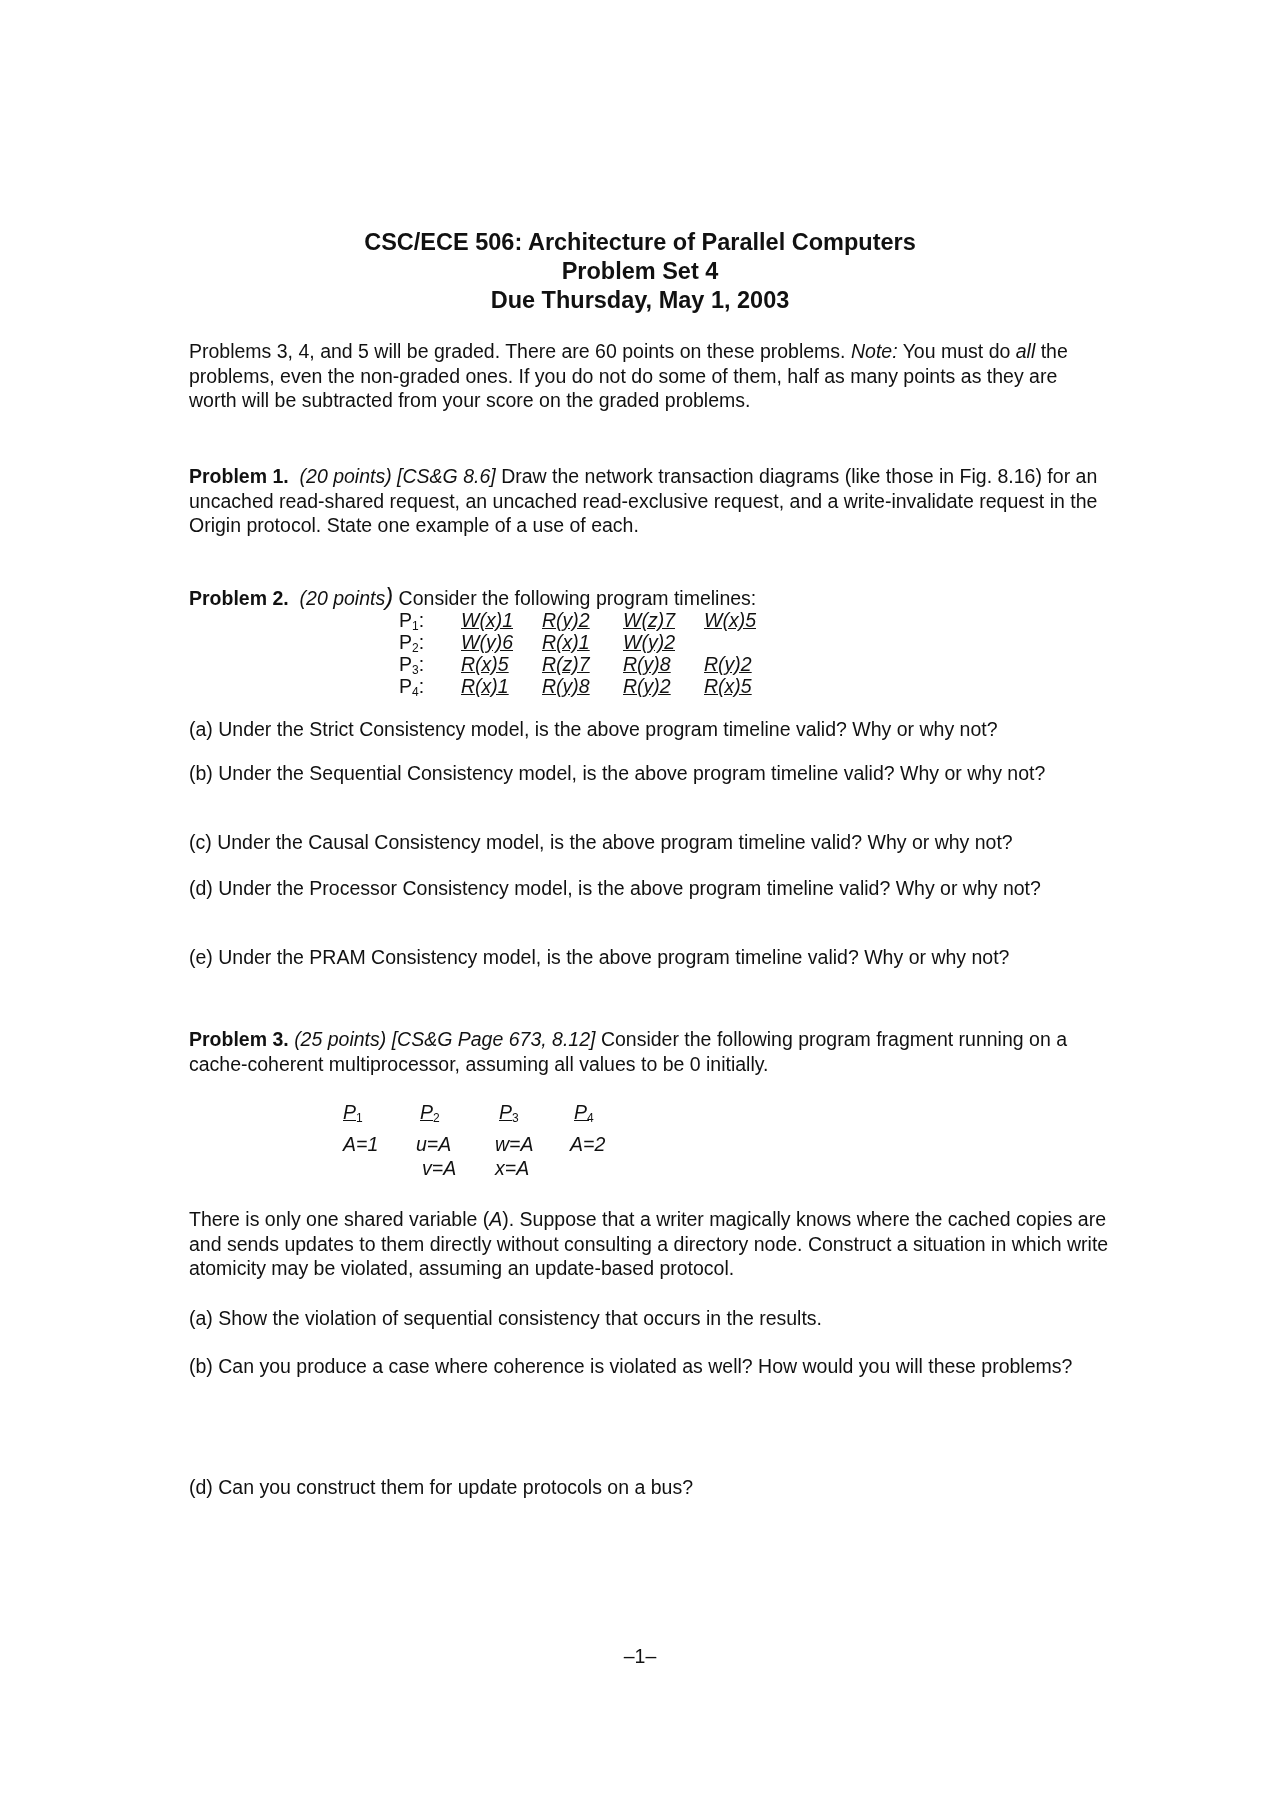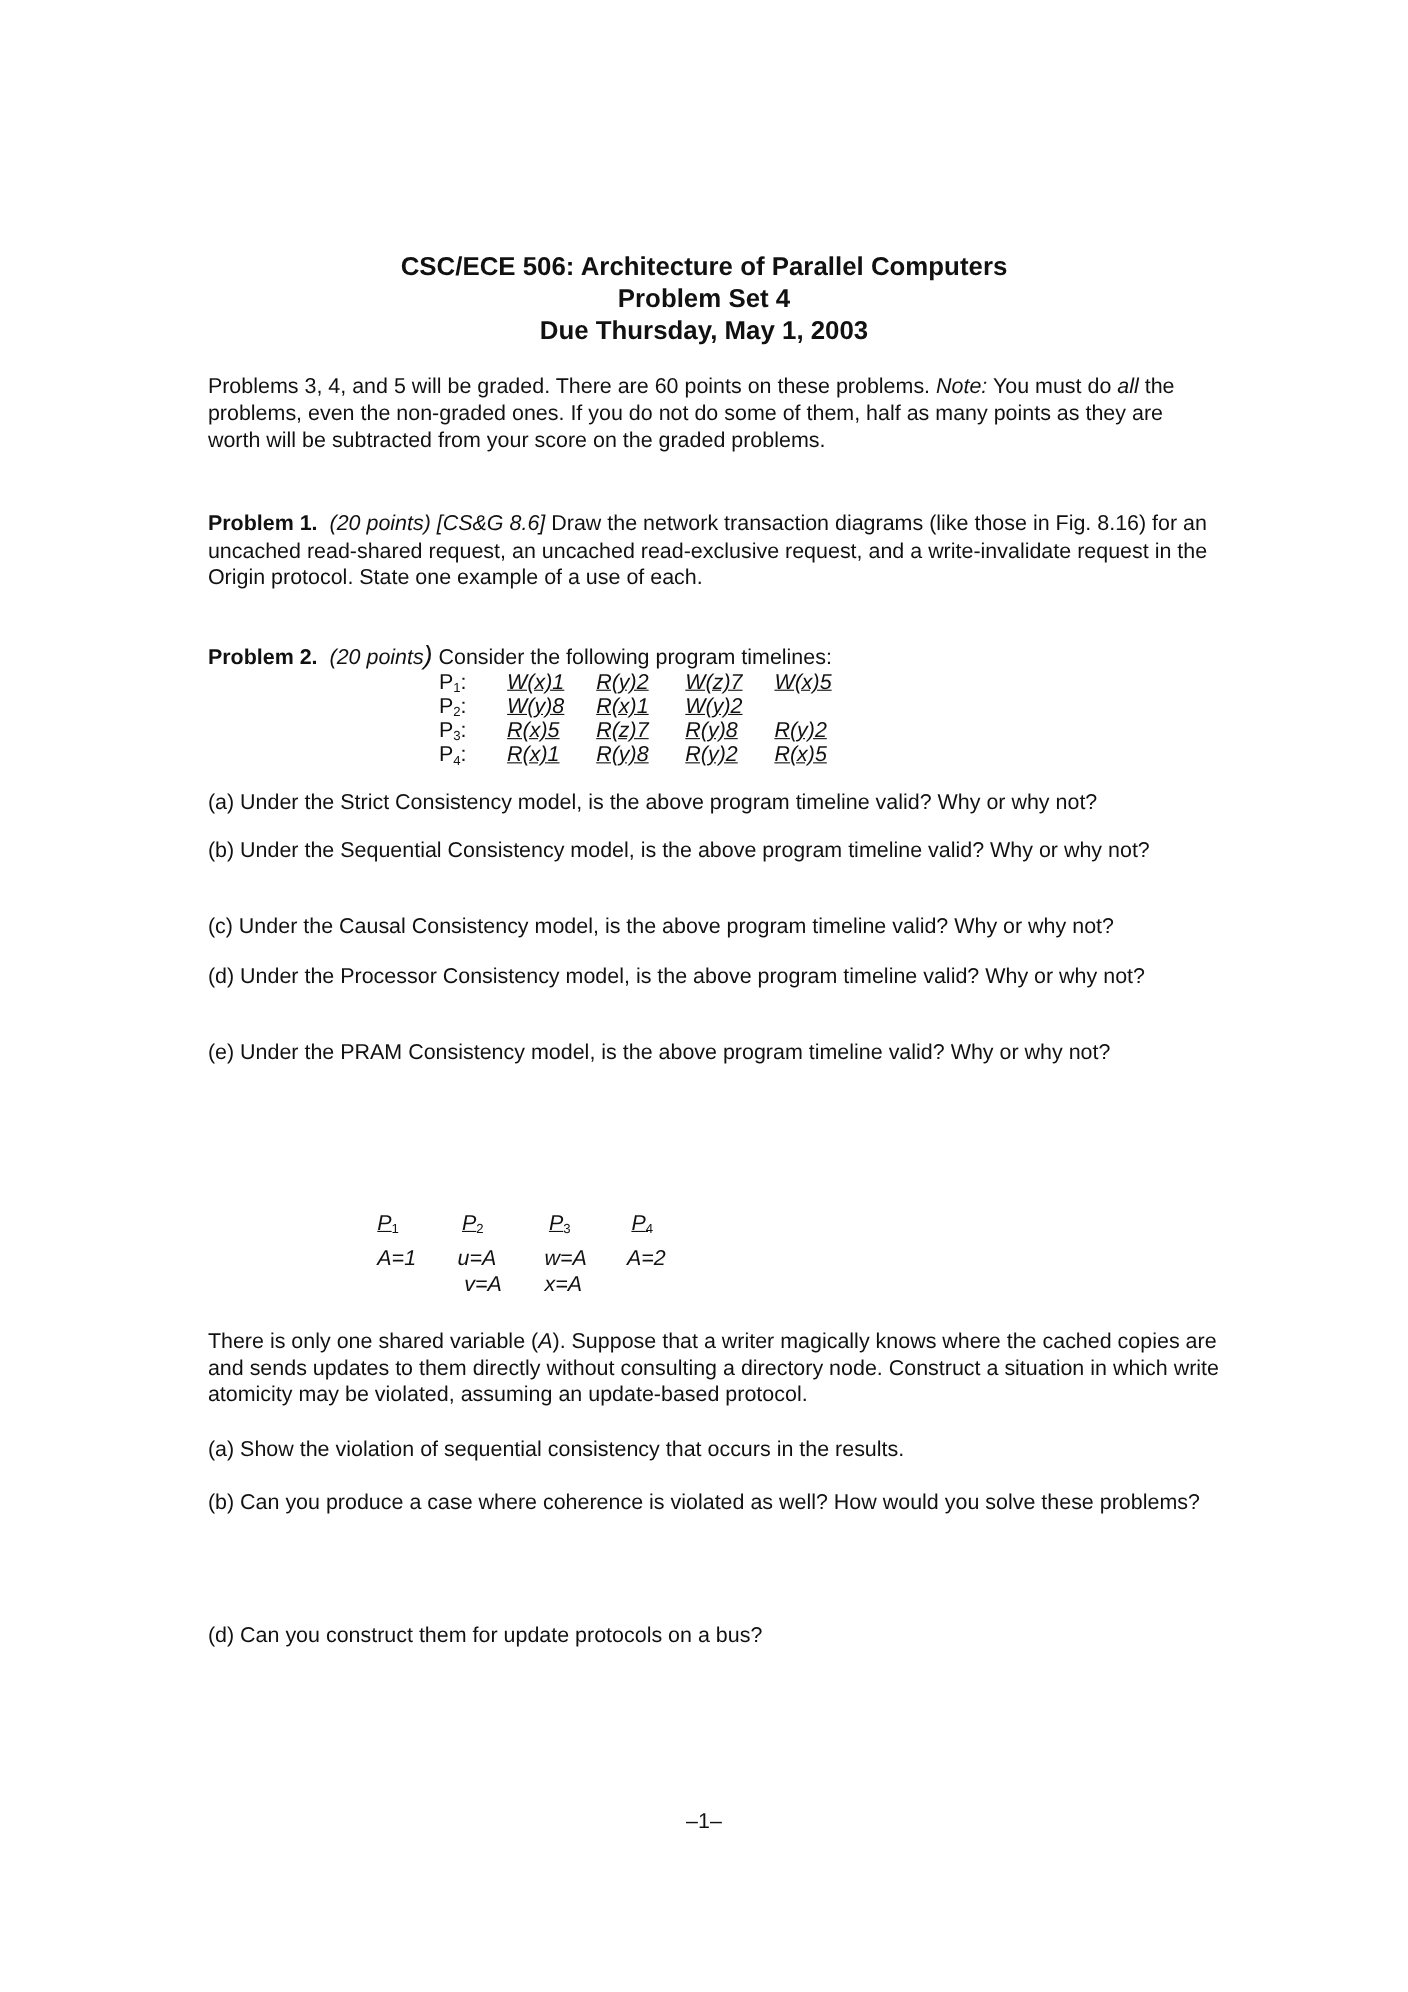--- a/index.html
+++ b/index.html
@@ -48,21 +48,21 @@
   <div class="timeline" style="top:609px;">
     <div class="row">
       <span class="proc"><span>P</span><sub>1</sub>:</span>
       <span class="op">W(x)1</span>
       <span class="op">R(y)2</span>
       <span class="op">W(z)7</span>
       <span class="op">W(x)5</span>
     </div>
     <div class="row">
       <span class="proc"><span>P</span><sub>2</sub>:</span>
-      <span class="op">W(y)8</span>
+      <span class="op">W(y)6</span>
       <span class="op">R(x)1</span>
       <span class="op">W(y)2</span>
       <span class="op"></span>
     </div>
     <div class="row">
       <span class="proc"><span>P</span><sub>3</sub>:</span>
       <span class="op">R(x)5</span>
       <span class="op">R(z)7</span>
       <span class="op">R(y)8</span>
       <span class="op">R(y)2</span>
@@ -75,20 +75,23 @@
       <span class="op">R(x)5</span>
     </div>
   </div>
 
   <div class="p" style="top:717px;">(a) Under the Strict Consistency model, is the above program timeline valid?  Why or why not?</div>
   <div class="p" style="top:830px;">(c) Under the Causal Consistency model, is the above program timeline valid?  Why or why not?</div>
   <div class="p" style="top:761px;">(b) Under the Sequential Consistency model, is the above program timeline valid?  Why or why not?</div>
   <div class="p" style="top:876px;">(d) Under the Processor Consistency model, is the above program timeline valid?  Why or why not?</div>
   <div class="p" style="top:945px;">(e) Under the PRAM Consistency model, is the above program timeline valid?  Why or why not?</div>
 
+  <div class="p" style="top:1027px;">
+    <b>Problem 3.</b>&nbsp;<i>(25 points) [CS&amp;G Page 673, 8.12]</i><span> Consider the following program fragment running on a cache-coherent multiprocessor, assuming all values to be 0 initially.</span>
+  </div>
 
   <div class="frag">
     <div class="col" style="left:0px;">
       <span class="hdr"><span>P</span><sub>1</sub></span>
       <div>A=1</div>
     </div>
     <div class="col" style="left:73px;">
       <span class="hdr" style="margin-left:4px;"><span>P</span><sub>2</sub></span>
       <div>u=A</div>
       <div style="margin-left:6px;">v=A</div>
@@ -102,17 +105,17 @@
       <span class="hdr" style="margin-left:4px;"><span>P</span><sub>4</sub></span>
       <div>A=2</div>
     </div>
   </div>
 
   <div class="p" style="top:1207px;">
     <span>There is only one shared variable (</span><i>A</i><span>).  Suppose that a writer magically knows where the cached copies are and sends updates to them directly without consulting a directory node.  Construct a situation in which write atomicity may be violated, assuming an update-based protocol.</span>
   </div>
 
   <div class="p" style="top:1306px;">(a)  Show the violation of sequential consistency that occurs in the results.</div>
-  <div class="p" style="top:1354px;">(b)  Can you produce a case where coherence is violated as well?  How would you solve these problems?</div>
+  <div class="p" style="top:1354px;">(b)  Can you produce a case where coherence is violated as well?  How would you will these problems?</div>
   <div class="p" style="top:1475px;">(d)  Can you construct them for update protocols on a bus?</div>
 
   <div class="pagenum">–1–</div>
 </div>
 
 </body></html>

